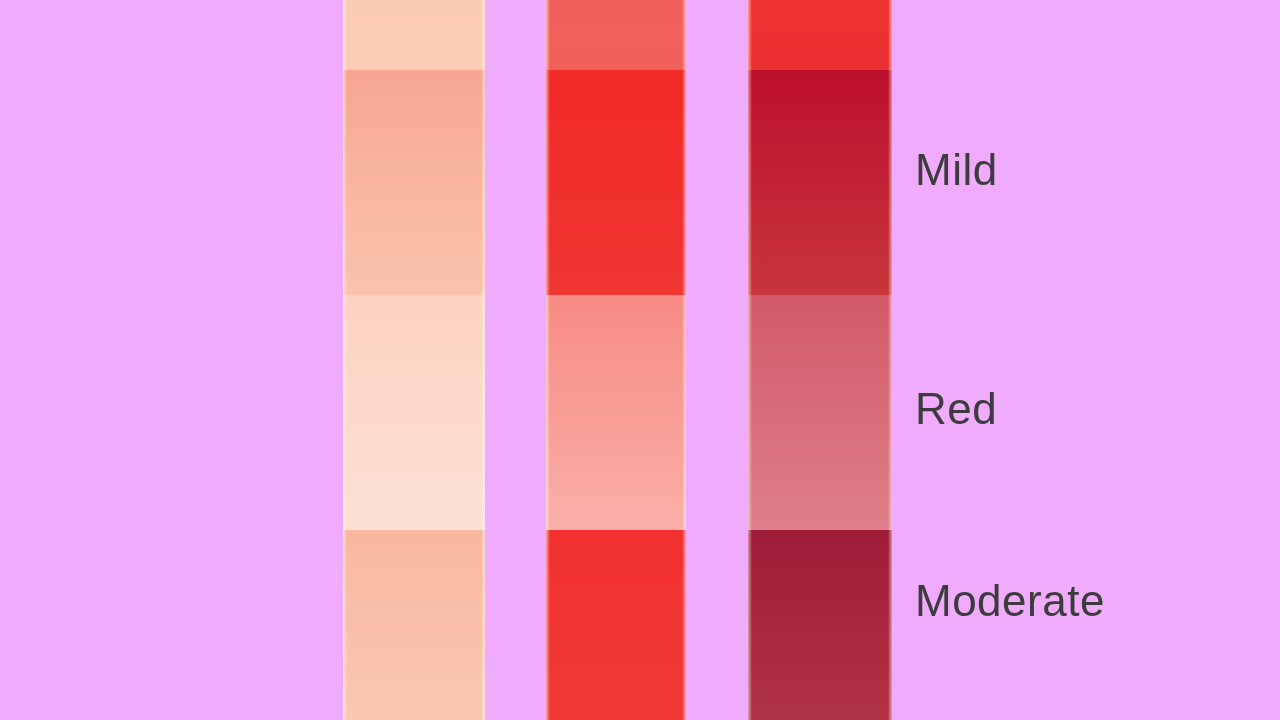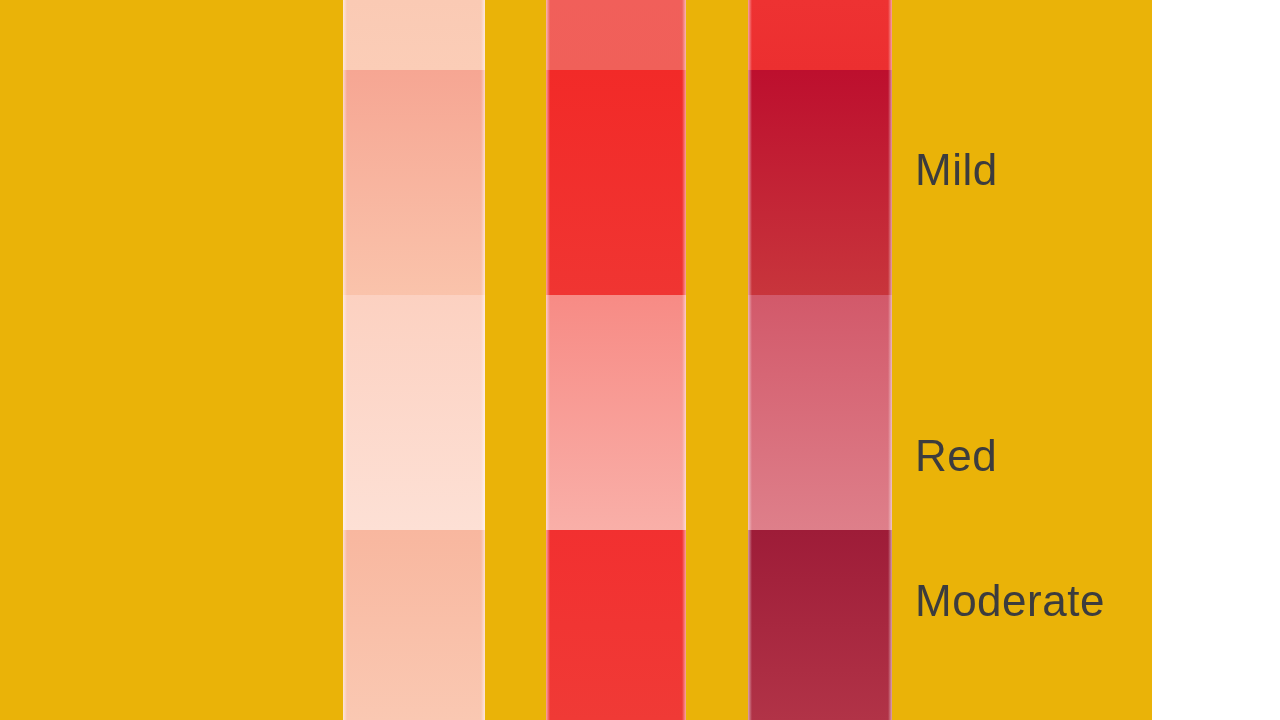--- a/index.html
+++ b/index.html
@@ -57,27 +57,27 @@
     position: absolute;
     left: 915px;
     color: #3c3c3e;
     font-size: 44px;
     font-weight: 400;
     letter-spacing: 0.5px;
     line-height: 1;
     white-space: nowrap;
   }
   #label-mild     { top: 148px; }
-  #label-red      { top: 387px; margin-top: 47px; }
+  #label-red      { top: 387px; }
   #label-moderate { top: 613px; }
 </style>
 </head>
 <body style="background: rgb(255, 255, 255);">
 
-<div id="stage" style="width: 1152px; height: 720px; background: #eab308;">
+<div id="stage" style="width: 1280px; height: 720px; background: #f0abfc;">
 
   <div class="swatch-column" id="col-1" style="left: 343px; width: 142px; height: 720px;">
     <div class="swatch-band" title="#FACAB4" style="top: 0px; height: 70px; background: linear-gradient(rgb(250, 202, 180) 0%, rgb(251, 205, 183) 100%);"></div>
     <div class="swatch-band" title="#F6A693" style="top: 70px; height: 225px; background: linear-gradient(rgb(246, 166, 147) 0%, rgb(250, 195, 171) 100%);"></div>
     <div class="swatch-band" title="#FCD1C1" style="top: 295px; height: 235px; background: linear-gradient(rgb(252, 209, 193) 0%, rgb(253, 224, 213) 100%);"></div>
     <div class="swatch-band" title="#F8B79F" style="top: 530px; height: 190px; background: linear-gradient(rgb(248, 183, 159) 0%, rgb(250, 200, 178) 100%);"></div>
     <div class="col-edge-soften left"></div>
     <div class="col-edge-soften right"></div>
   </div>
 

